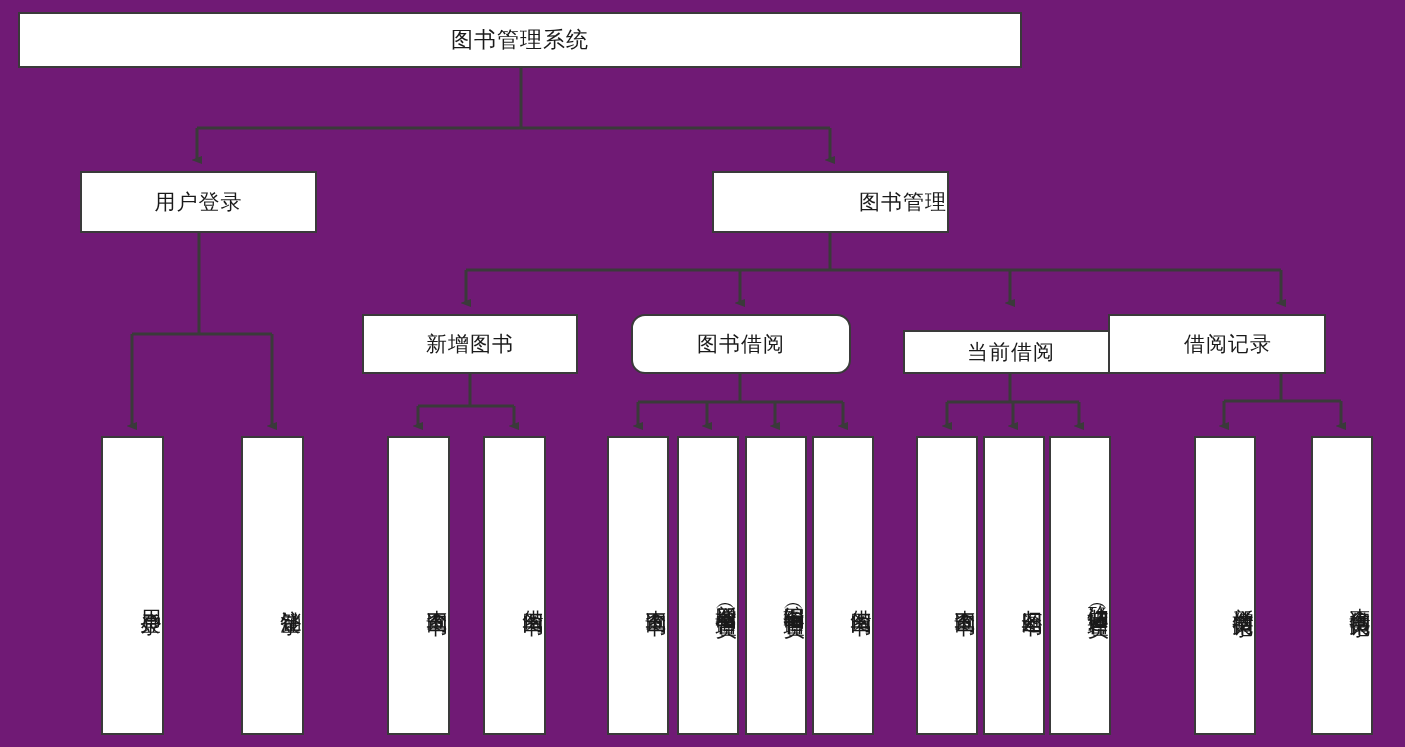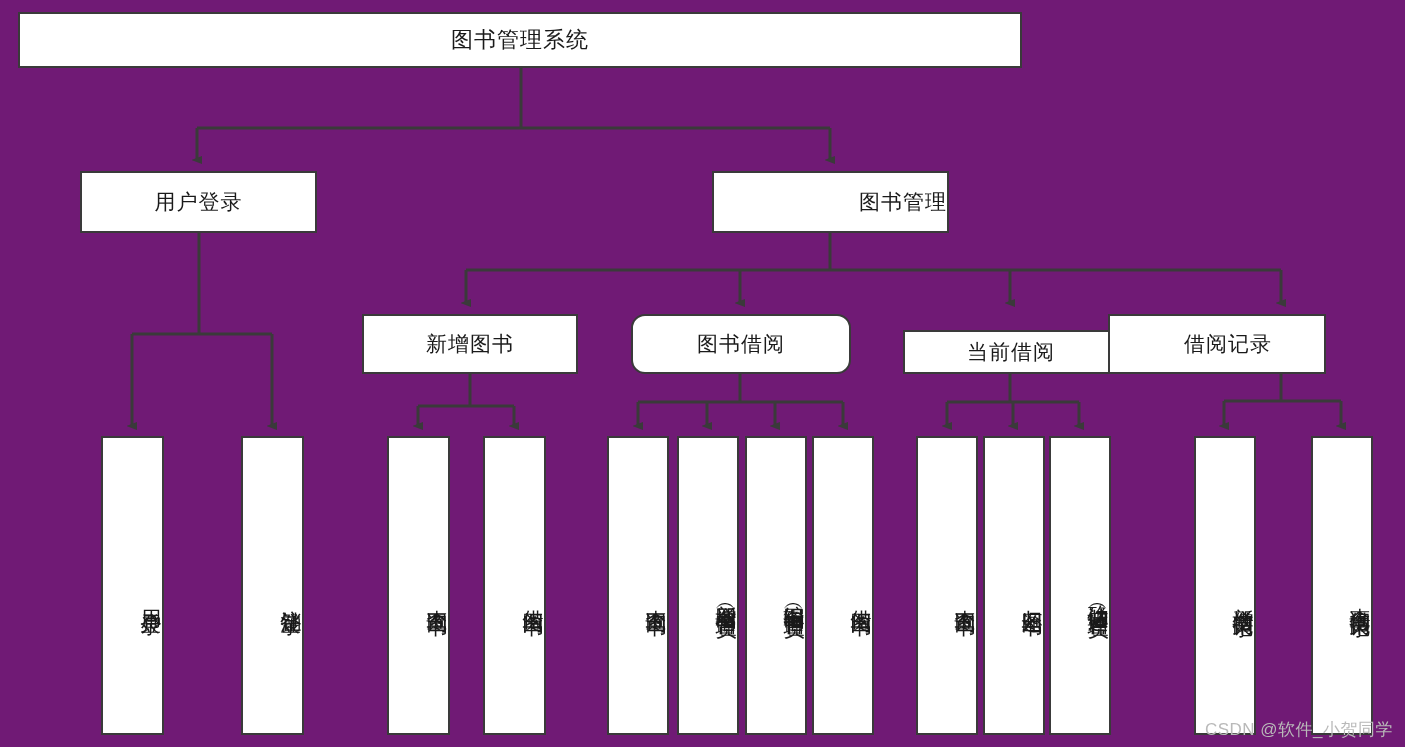--- a/index.html
+++ b/index.html
@@ -183,15 +183,14 @@
     <span class="vtext">确认归还（管理员）</span>
   </div>
 
   <div class="node v" style="left:1194px; top:436px; width:62px; height:299px;">
     <span class="vtext">新增借阅记录</span>
   </div>
   <div class="node v" style="left:1311px; top:436px; width:62px; height:299px;">
     <span class="vtext">查询借阅记录</span>
   </div>
 
-  <div class="watermark">CSDN @软件_小贺同学</div>
 
 </div>
 
 </body></html>

